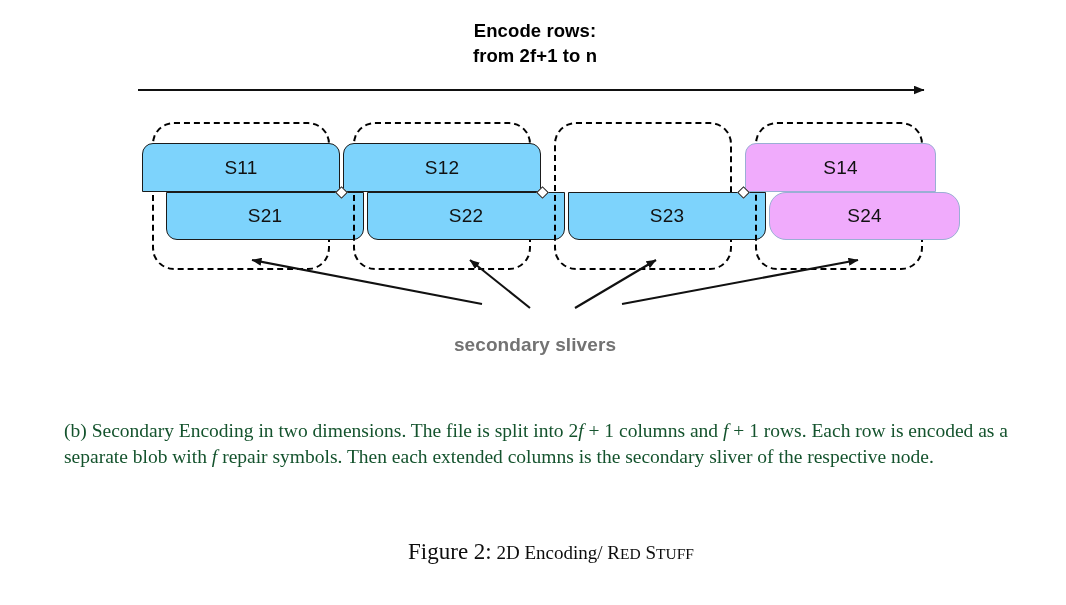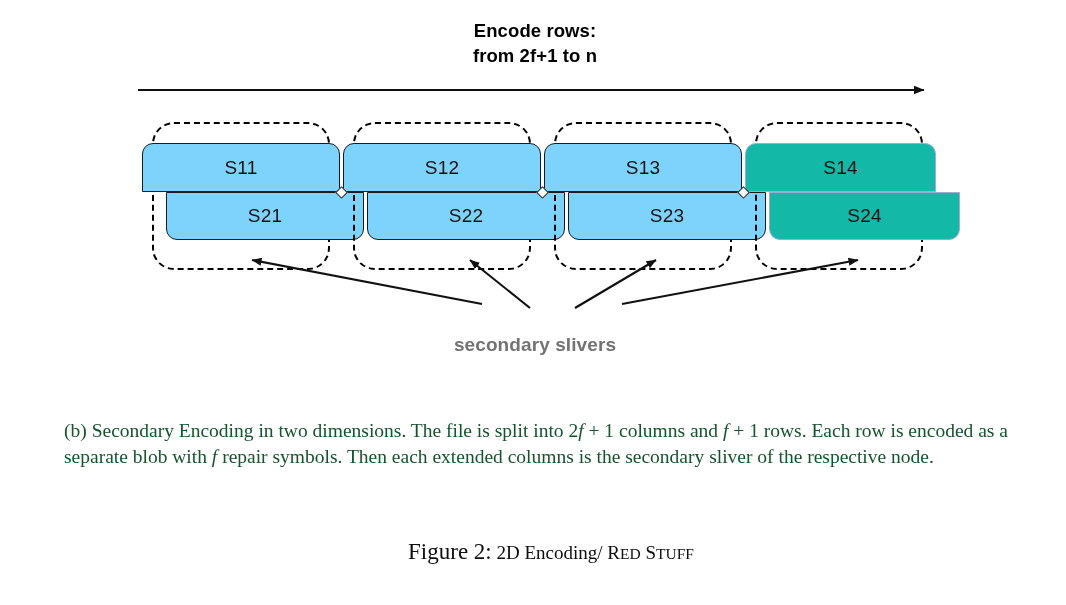--- a/index.html
+++ b/index.html
@@ -96,21 +96,21 @@
     border-top-right-radius: 11px;
     border-bottom: 1px solid #1b1b1b;
   }
   .cell.row-bottom {
     border-bottom-left-radius: 11px;
     border-bottom-right-radius: 11px;
     border-top: 1px solid #1b1b1b;
     margin-left: 24px;
   }
   .cell.highlight {
-    background: #14b8a6;
+    background: #f0abfc;
     border-color: #9aaed4;
   }
   .cell.highlight.row-top { border-bottom-color: #9aaed4; }
   .cell.highlight.row-bottom { border-top-color: #9aaed4; }
 
   
   .joint {
     position: absolute;
     width: 9px;
     height: 9px;
@@ -206,26 +206,25 @@
 
       <div class="col-dashed" style="left:150px; width:178px;"></div>
       <div class="cell row-top" style="left:140px; top:33px; width:198px; height:49px;">S11</div>
       <div class="cell row-bottom" style="left:140px; top:82px; width:198px; height:48px;">S21</div>
 
       <div class="col-dashed" style="left:351px; width:178px;"></div>
       <div class="cell row-top" style="left:341px; top:33px; width:198px; height:49px;">S12</div>
       <div class="cell row-bottom" style="left:341px; top:82px; width:198px; height:48px;">S22</div>
 
       <div class="col-dashed" style="left:552px; width:178px;"></div>
-      <div class="cell row-top" style="left:542px; top:33px; width:198px; height:49px;">S13</div>
       <div class="cell row-bottom" style="left:542px; top:82px; width:198px; height:48px;">S23</div>
 
       <div class="col-dashed" style="left:753px; width:168px;"></div>
       <div class="cell row-top highlight" style="left:743px; top:33px; width:191px; height:49px;">S14</div>
-      <div class="cell row-bottom highlight" style="left:743px; top:82px; width:191px; height:48px;">S24</div>
+      <div class="cell row-bottom highlight" style="left:743px; top:82px; width:191px; height:48px;border-radius:17px;">S24</div>
 
       <div class="joint" style="left:335px; top:77.5px;"></div>
       <div class="joint" style="left:536px; top:77.5px;"></div>
       <div class="joint" style="left:737px; top:77.5px;"></div>
     </div>
 
     <svg id="sliver-arrows-svg" viewBox="0 0 740 90">
       <defs>
         <marker id="ahSmall" markerWidth="10" markerHeight="8" refX="9.5" refY="4" orient="auto" markerUnits="userSpaceOnUse">
           <path d="M0,0 L10,4 L0,8 z" fill="#111111"></path>

